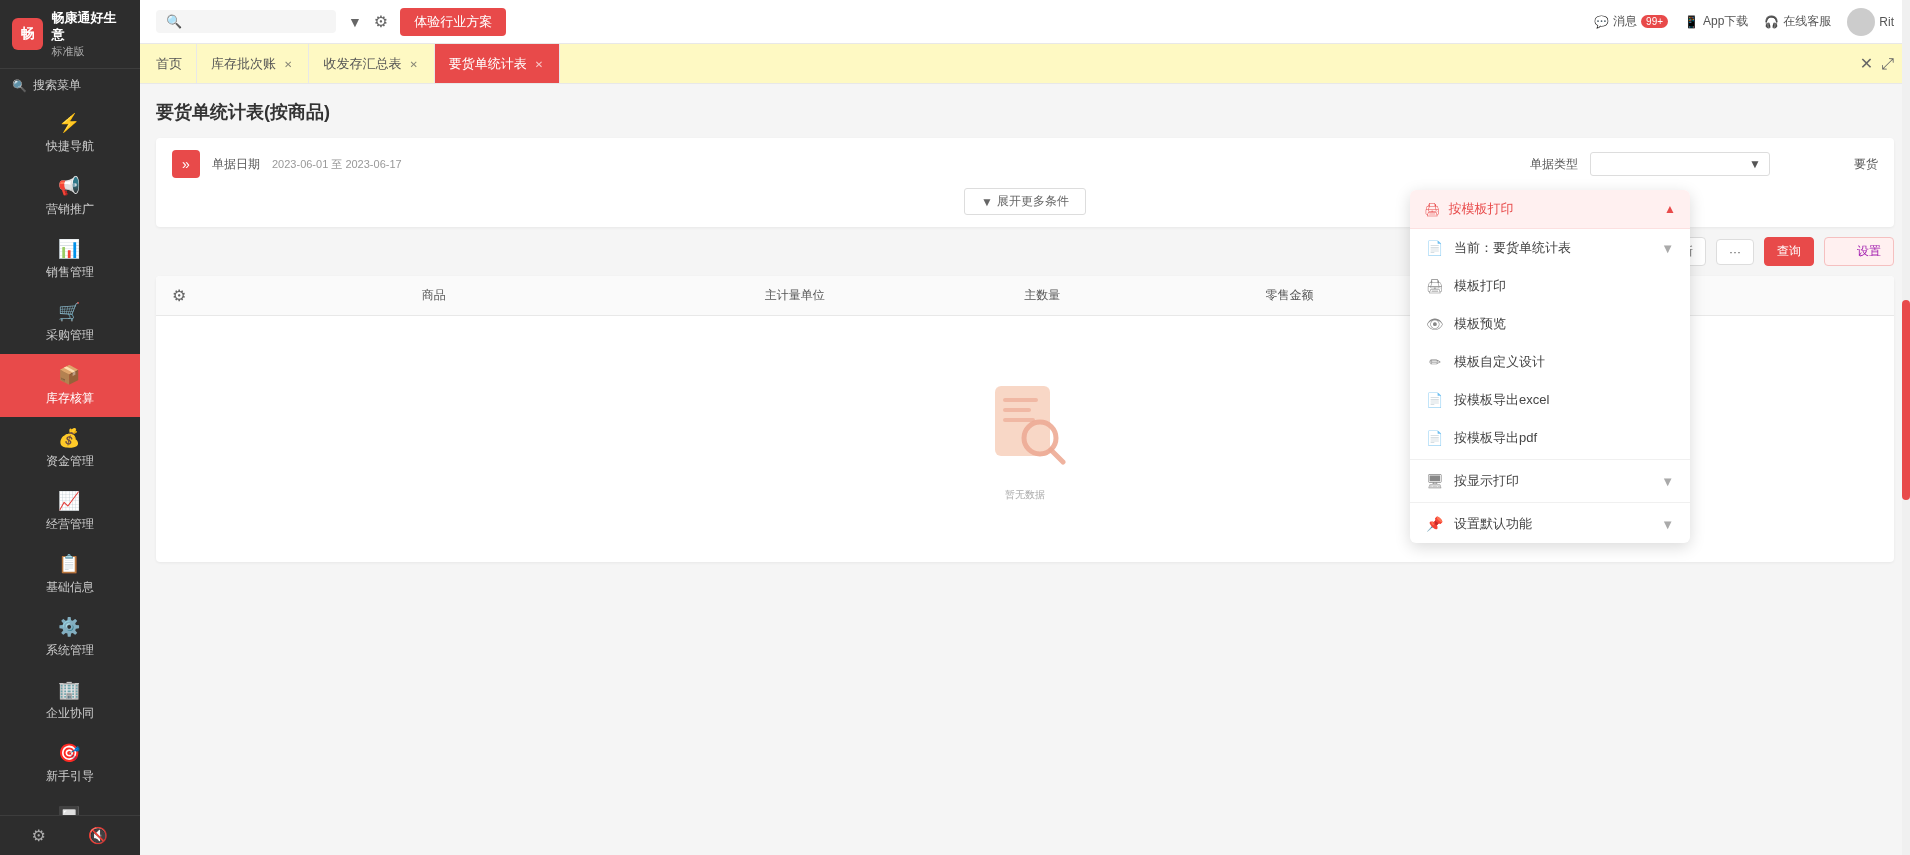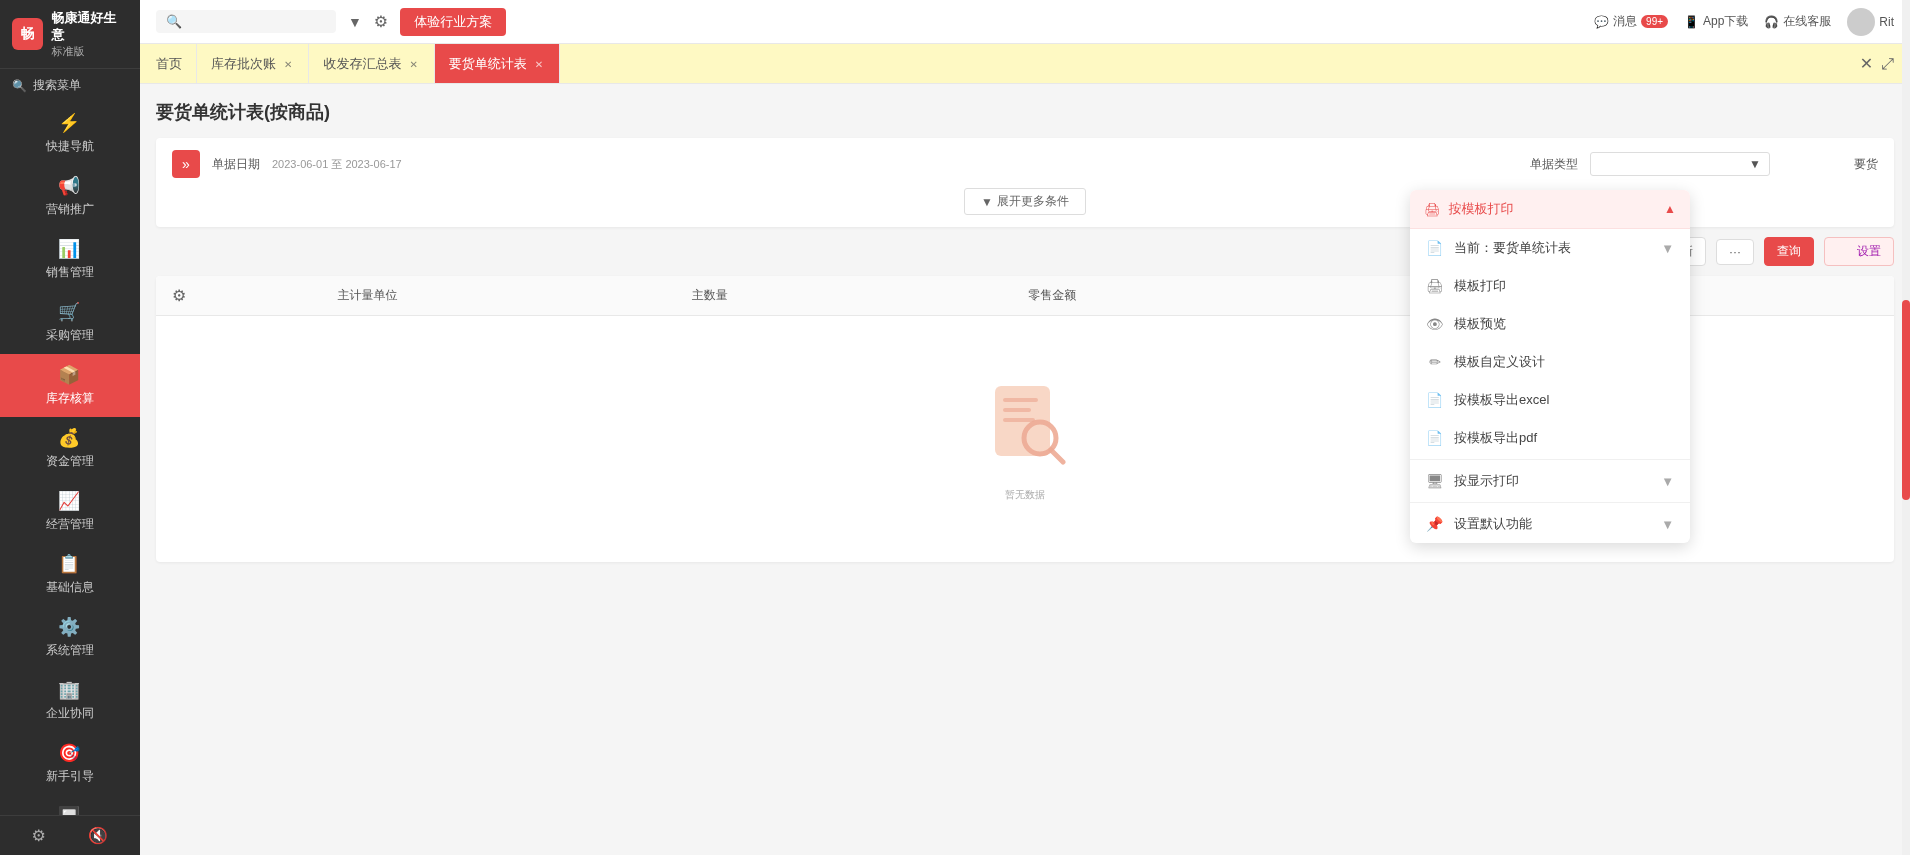--- a/index.html
+++ b/index.html
@@ -622,20 +622,21 @@
         <span>刷新</span>
       </button>
       <button class="toolbar-btn">···</button>
       <button class="toolbar-btn primary">查询</button>
       <button class="toolbar-btn" style="background:#fff0f0;color:#a21caf;border-color:#f5c0c0;padding-left:32px;">设置</button>
     </div>
 
     <div class="table-card">
       <div class="table-header">
         <span class="col-settings">⚙</span>
+        <span class="col-header wide">商品</span>
         <span class="col-header">主计量单位</span>
         <span class="col-header">主数量</span>
         <span class="col-header">零售金额</span>
         <span class="col-header" style="flex:2;"></span>
       </div>
 
       <div class="empty-state">
         <div class="empty-icon">
           <svg viewBox="0 0 100 100" width="100" height="100">
 

